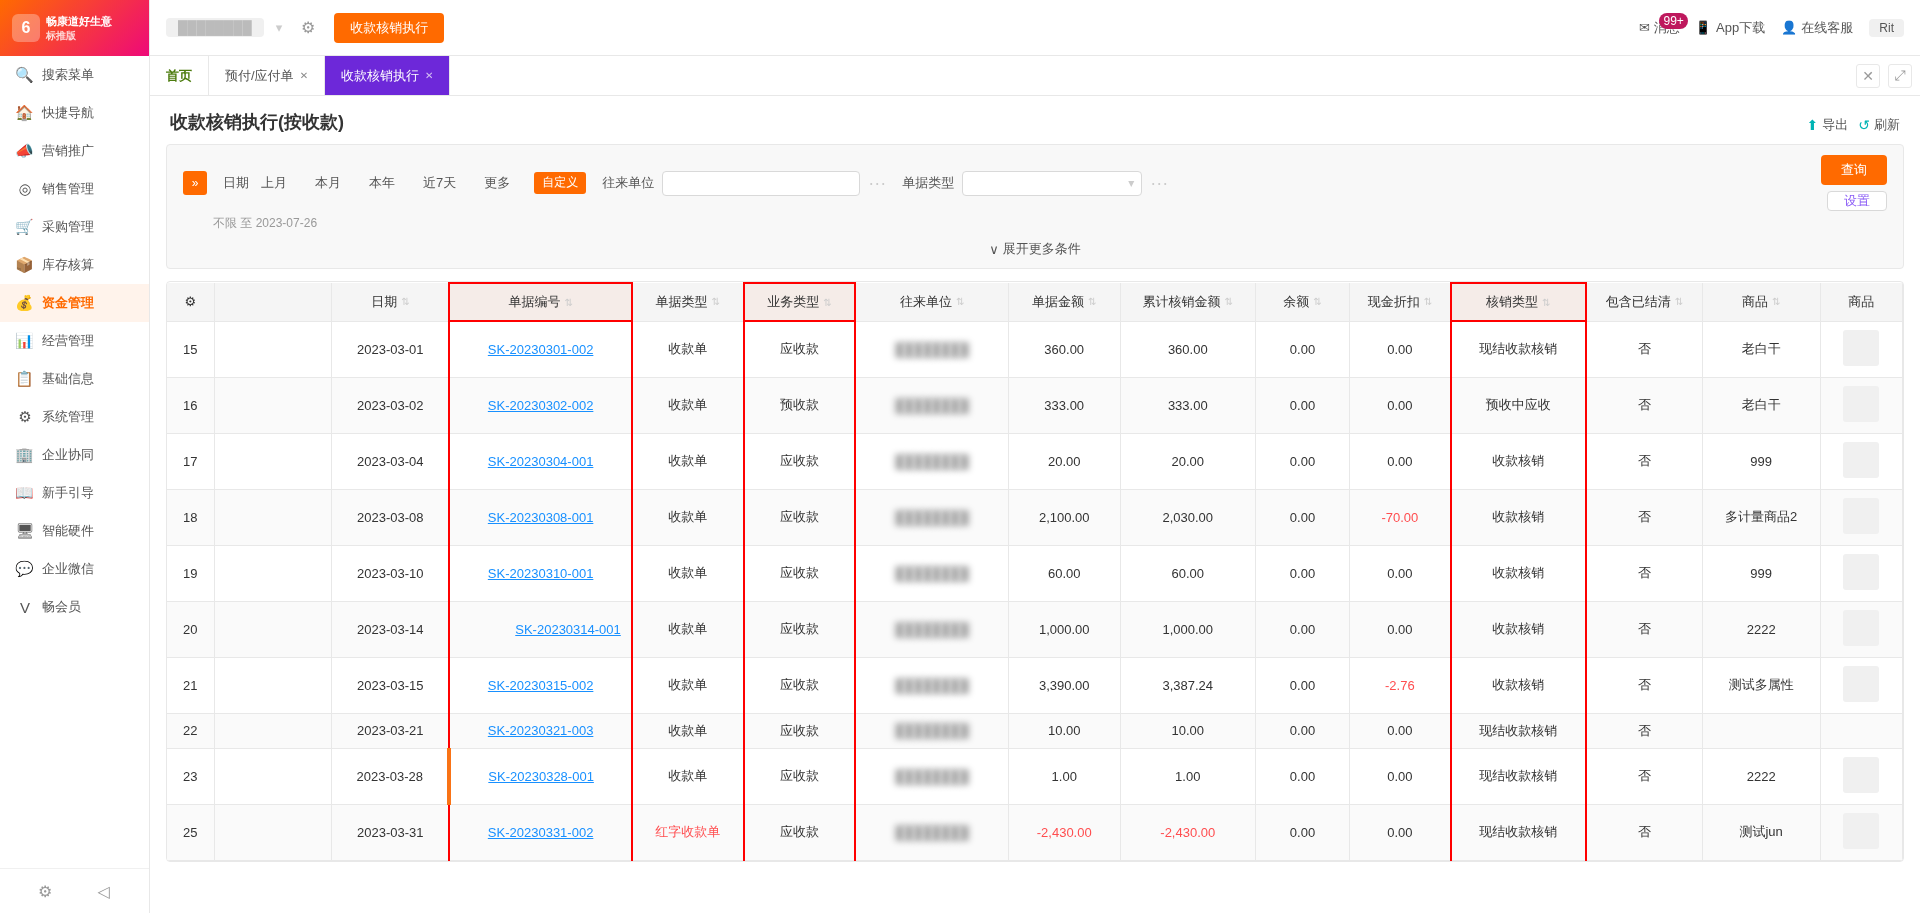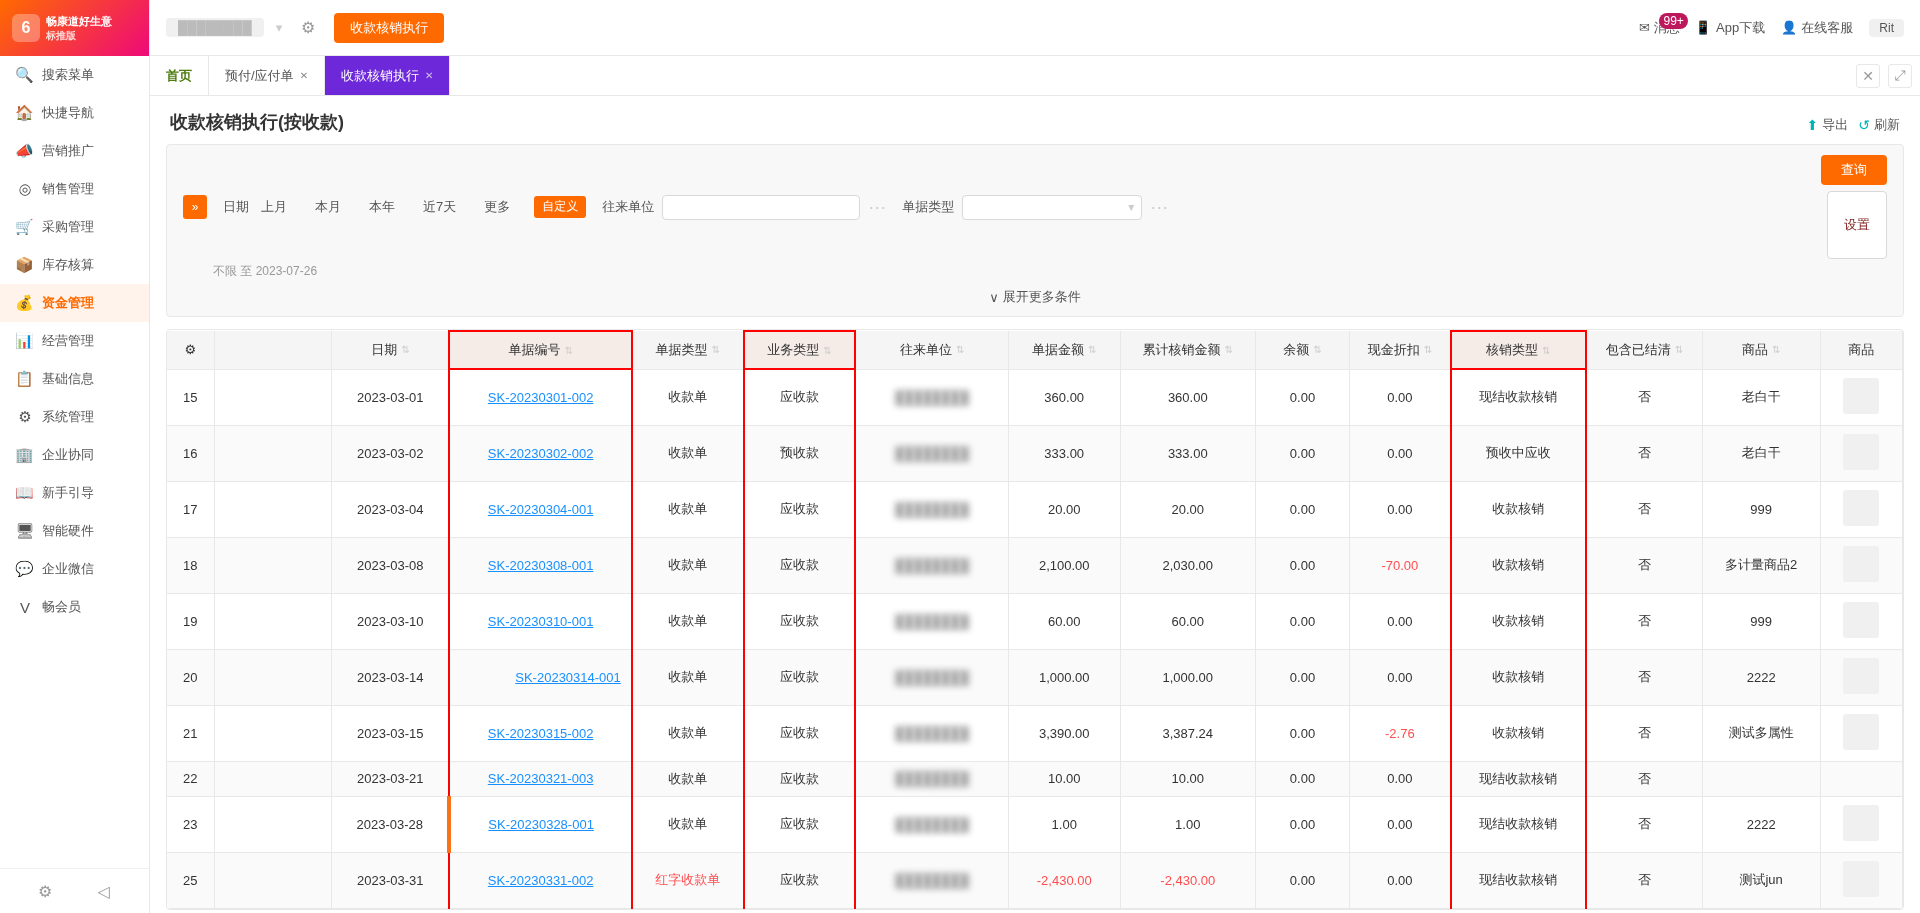--- a/index.html
+++ b/index.html
@@ -56,21 +56,21 @@
     .filter-label { color: #555; font-size: 13px; white-space: nowrap; }
     .filter-date-btns { display: flex; gap: 20px; }
     .filter-date-btn { font-size: 13px; color: #555; cursor: pointer; padding: 2px 4px; }
     .filter-custom-tag { background: #ff6a00; color: #fff; font-size: 12px; padding: 2px 8px; border-radius: 3px; }
     .filter-input { border: 1px solid #d9d9d9; border-radius: 4px; padding: 4px 10px; font-size: 13px; color: #333; min-width: 200px; background: #fff; }
     .filter-dots { color: #ccc; font-size: 18px; cursor: pointer; }
     .filter-select { border: 1px solid #d9d9d9; border-radius: 4px; padding: 4px 28px 4px 10px; font-size: 13px; color: #333; min-width: 180px; background: #fff; appearance: none; cursor: pointer; }
     .filter-select-wrap { position: relative; display: inline-block; }
     .filter-select-wrap::after { content: '▾'; position: absolute; right: 8px; top: 50%; transform: translateY(-50%); color: #ccc; pointer-events: none; font-size: 12px; }
     .filter-query-btn { background: #ff6a00; color: #fff; border: none; border-radius: 4px; padding: 6px 20px; font-size: 13px; cursor: pointer; }
-    .filter-settings-btn { border: 1px solid #d9d9d9; background: #fff; color: #7f1d1d; border-radius: 4px; padding: 24px 16px; font-size: 13px; cursor: pointer; }
+    .filter-settings-btn { border: 1px solid #d9d9d9; background: #fff; color: #8b5cf6; border-radius: 4px; padding: 0 16px; font-size: 13px; cursor: pointer; }
     .filter-row2 { margin-top: 8px; display: flex; justify-content: center; }
     .expand-btn { display: flex; align-items: center; gap: 4px; color: #555; font-size: 13px; cursor: pointer; }
     table { width: 100%; border-collapse: collapse; font-size: 13px; }
     thead tr { background: #f5f5f5; }
     thead th { padding: 9px 10px; text-align: center; color: #333; font-weight: 500; border-right: 1px solid #e8e8e8; border-bottom: 1px solid #e8e8e8; white-space: nowrap; }
     tbody tr { background: #fff; }
     tbody tr:nth-child(even) { background: #fafafa; }
     tbody tr.highlight { background: #fff3e0; }
     tbody td { padding: 8px 10px; text-align: center; border-right: 1px solid #e8e8e8; border-bottom: 1px solid #e8e8e8; color: #333; white-space: nowrap; }
     tbody td.link { color: #1890ff; cursor: pointer; text-decoration: underline; }

